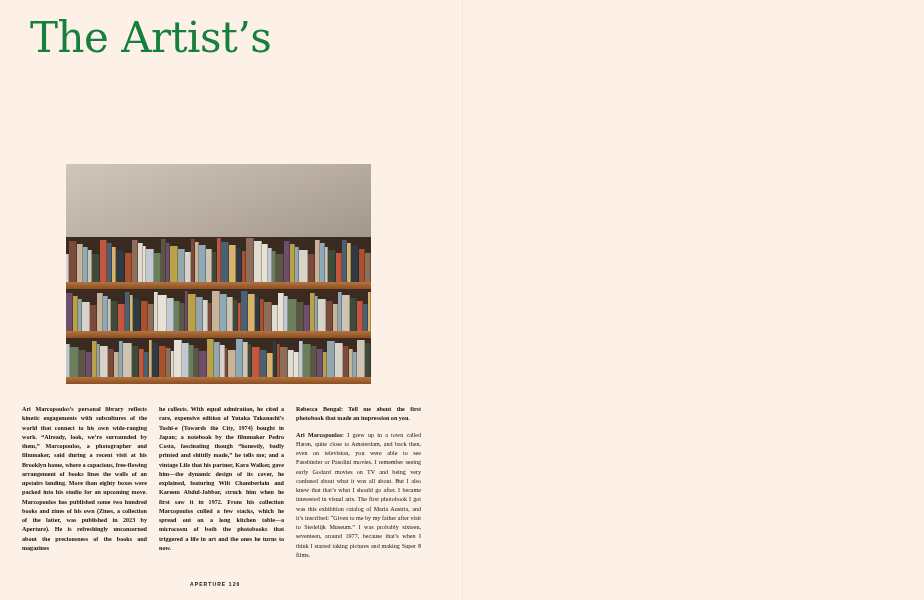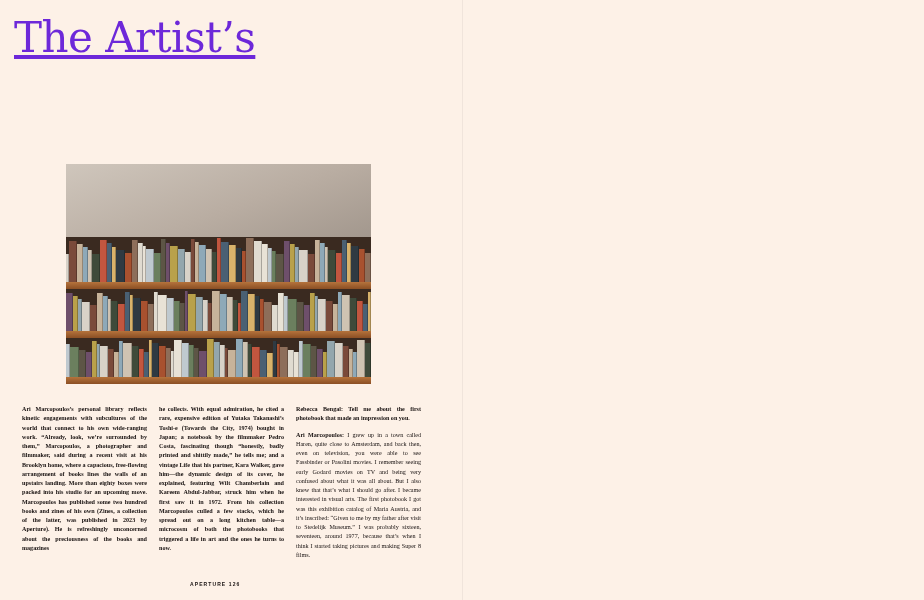--- a/index.html
+++ b/index.html
@@ -12,28 +12,27 @@
     position:relative;
   }
   .spread{position:absolute;inset:0;display:flex;}
   .page{position:relative;height:600px;}
   .page-left{width:462px;background:#fdf1e7;}
   .page-right{width:462px;background:#fdf1e7;}
   .gutter{position:absolute;left:462px;top:0;width:1px;height:600px;background:rgba(0,0,0,0.05);}
 
   
   .title{
-    position:absolute;left:14px;top:18px;width:330px;
+    position:absolute;left:30px;top:18px;width:330px;
     font-family:"DejaVu Serif",serif;
     font-weight:400;
     font-size:42px;
     line-height:0.95;
     letter-spacing:-0.5px;
-    color:#6d28d9;
-    text-decoration:underline;
+    color:#15803d;
   }
   .title-line{display:block;}
   .byline{
     position:absolute;left:150px;top:108px;width:300px;
     font-family:"Liberation Sans",sans-serif;
     font-weight:bold;
     font-size:10.5px;
     letter-spacing:0.1px;
     color:#120d0b;
   }

